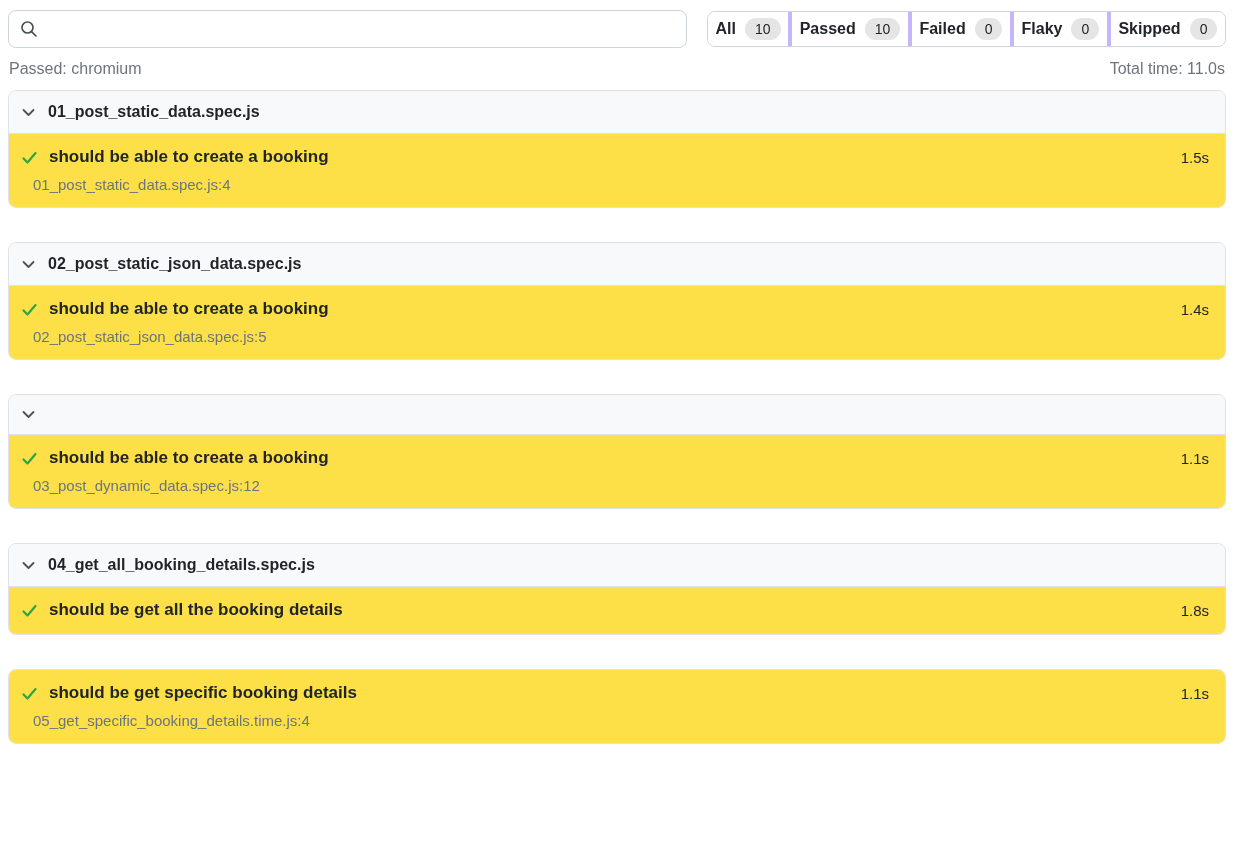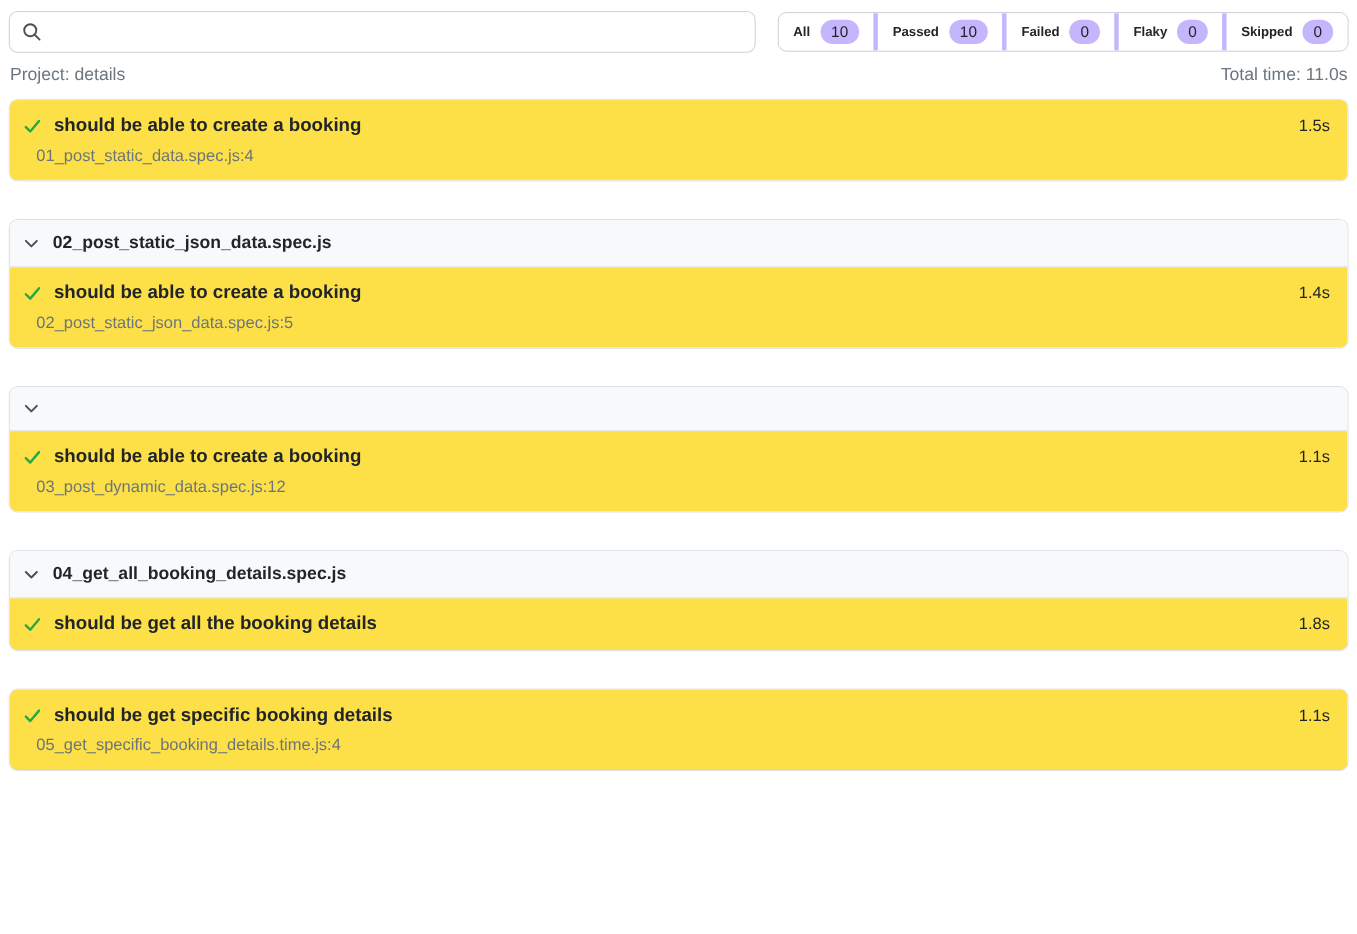--- a/index.html
+++ b/index.html
@@ -58,23 +58,23 @@
     align-items: center;
     justify-content: center;
     gap: 9px;
     border-left: 4px solid #c4b5fd;
     cursor: pointer;
     text-decoration: none;
     color: #212529;
     background: #fff;
   }
   .tab:first-child { border-left: none; }
-  .tab-label { font-size: 12px; font-weight: 600; }
+  .tab-label { font-size: 16px; font-weight: 600; }
   .tab-badge {
-    background: #c4b5fd;
+    background: #e5e5e5;
     color: #212529;
     border-radius: 13px;
     padding: 3px 10px;
     font-size: 14px;
     line-height: 1.2;
     min-width: 24px;
     text-align: center;
   }
 
   
@@ -167,26 +167,32 @@
         <span class="tab-badge">0</span>
       </a>
       <a class="tab">
         <span class="tab-label">Skipped</span>
         <span class="tab-badge">0</span>
       </a>
     </div>
   </div>
 
   <div class="meta-row">
-    <span>Project: details</span>
+    <span>Passed: chromium</span>
     <span>Total time: 11.0s</span>
   </div>
 
   <div id="cards">
     <div class="card">
+      <div class="card-header">
+        <svg width="15" height="15" viewBox="0 0 15 15" fill="none" stroke="#495057" stroke-width="1.8" stroke-linecap="round" stroke-linejoin="round">
+          <polyline points="2.5,5 7.5,10 12.5,5"></polyline>
+        </svg>
+        <span class="file-name">01_post_static_data.spec.js</span>
+      </div>
       <div class="test-entry">
         <div class="test-title-row">
           <svg class="check-icon" width="17" height="17" viewBox="0 0 17 17" fill="none" stroke="#28a745" stroke-width="2.2" stroke-linecap="round" stroke-linejoin="round">
             <polyline points="2.5,9.5 6.5,13.5 14.5,4"></polyline>
           </svg>
           <span class="test-title">should be able to create a booking</span>
           <span class="test-duration">1.5s</span>
         </div>
         <div class="test-location">01_post_static_data.spec.js:4</div>
       </div>

